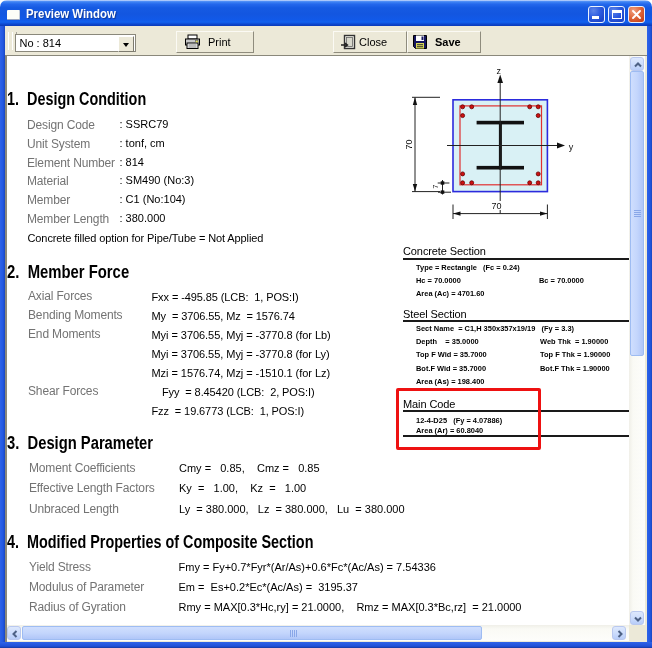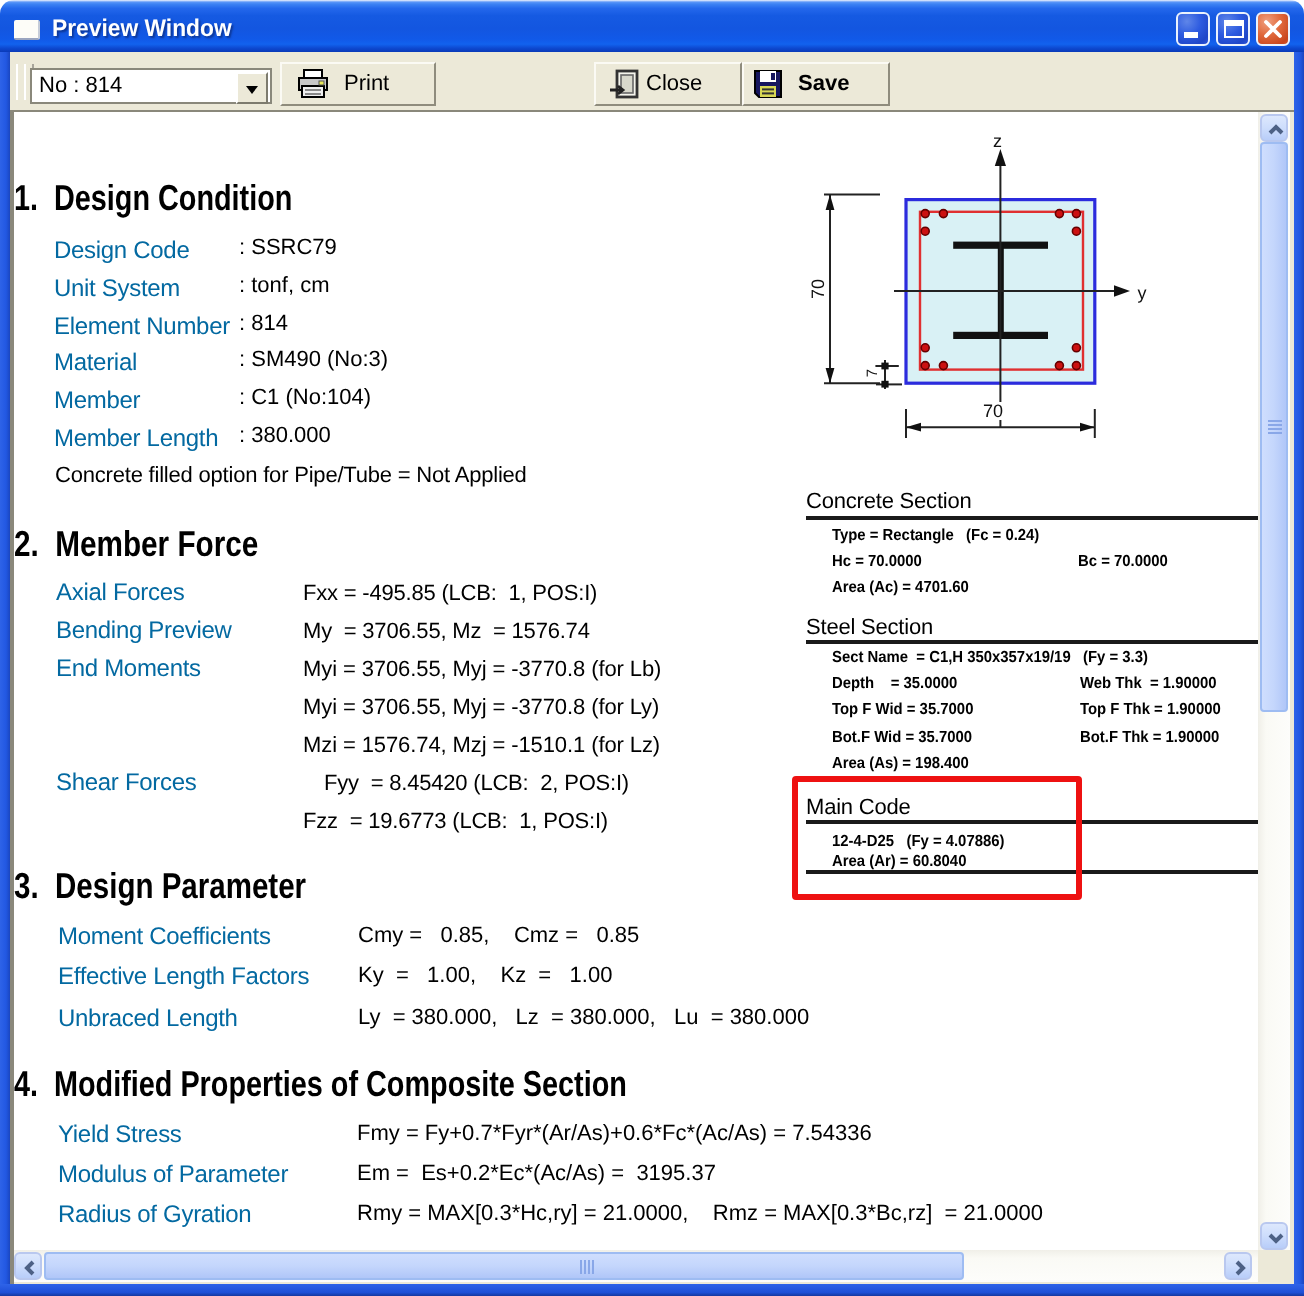--- a/index.html
+++ b/index.html
@@ -20,21 +20,21 @@
 #bright{right:0;top:26px;width:5px;bottom:0;background:linear-gradient(90deg,#2e63e8,#2258e2 60%,#1a46c0);}
 #bbottom{left:0;bottom:0;width:652px;height:6px;background:linear-gradient(180deg,#2e63e8,#1f50d8 70%,#16389f);}
 
 #toolbar{left:5px;top:26px;width:642px;height:29px;background:#ece9d8;}
 #grip{left:3px;top:6px;width:3px;height:18px;border-left:1px solid #fff;border-right:1px solid #a7a49a;background:#ece9d8;}
 #grip2{left:6.5px;top:6px;width:3px;height:18px;border-left:1px solid #fff;border-right:1px solid #a7a49a;background:#ece9d8;}
 #combo{left:9.5px;top:7.5px;width:121px;height:18px;background:#fff;border:1px solid #8a887b;box-sizing:border-box;}
 #combotext{left:4px;top:2px;font-size:11px;color:#000;position:absolute;}
 #comboarr{right:1px;top:1px;width:16px;height:16px;background:#ece9d8;border:1px solid #fff;border-right-color:#7d7b6e;border-bottom-color:#7d7b6e;box-sizing:border-box;position:absolute;}
 #comboarr:after{content:"";position:absolute;left:4px;top:6px;border:3px solid transparent;border-top:4px solid #000;}
-.tbtn{top:5px;height:22px;background:#ece9d8;border:1px solid;border-color:#fbfaf4 #8f8c7d #8f8c7d #fbfaf4;box-sizing:border-box;}
+.tbtn{top:5px;height:22px;background:#ece9d8;border:1px solid;border-color:#fbfaf4 #8f8c7d #8f8c7d #fbfaf4;box-sizing:border-box;margin-left:36px;}
 .tbtn .lbl{position:absolute;top:4px;font-size:11px;color:#000;}
 #bprint{left:135px;width:78px;}
 #bprintall{left:213px;width:79px;}
 #bclose{left:292px;width:74px;}
 #bsave{left:366px;width:74px;font-weight:bold;}
 
 #content{left:5px;top:55px;width:642px;height:587px;background:#ece9d8;border-top:1px solid #8a887b;border-left:2px solid #8a887b;box-sizing:border-box;}
 #paper{position:absolute;left:0px;top:0px;width:622px;height:569px;background:#fff;overflow:hidden;}
 
 #vsb{position:absolute;right:2px;top:0;width:16px;height:569px;background:linear-gradient(90deg,#f0efe8,#fafaf5 25%,#fdfdfb);}
@@ -44,21 +44,21 @@
 #vup{left:1px;top:1px;}
 #vdn{left:1px;top:555px;}
 #hlt{left:0px;top:1px;}
 #hrt{left:605px;top:1px;}
 #vthumb{position:absolute;left:1px;top:15px;width:14px;height:285px;border-radius:2px;border:1px solid #9ebcf2;box-sizing:border-box;background:linear-gradient(90deg,#cfdefe 0%,#c4d6fc 50%,#b0c6f8 100%);}
 #hthumb{position:absolute;left:15px;top:1px;width:460px;height:14px;border-radius:2px;border:1px solid #9ebcf2;box-sizing:border-box;background:linear-gradient(180deg,#cfdefe 0%,#c4d6fc 50%,#b0c6f8 100%);}
 .gripv{position:absolute;left:3px;width:7px;height:1px;background:#89a7e8;}
 .griph{position:absolute;top:3px;width:1px;height:7px;background:#89a7e8;}
 
 .h{font-weight:bold;font-size:18px;color:#000;transform-origin:0 0;white-space:pre;}
-.lb{font-size:12px;color:#0369a1;letter-spacing:-0.15px;white-space:pre;}
+.lb{font-size:12px;color:#737373;letter-spacing:-0.15px;white-space:pre;}
 .vl{font-size:11px;color:#000;letter-spacing:0px;white-space:pre;}
 .sh{font-size:11px;color:#000;letter-spacing:-0.1px;white-space:pre;}
 .sd{font-size:8px;font-weight:bold;color:#000;transform-origin:0 0;transform:scaleX(0.93);white-space:pre;}
 .hr{height:2px;background:#1a1a1a;}
 </style></head>
 <body>
 <div class="abs" id="titlebar">
   <div class="abs" id="titleicon"></div>
   <div class="abs" id="titletext">Preview Window</div>
   <div class="abs capbtn" id="btnmin">
@@ -168,21 +168,21 @@
 <div class="abs lb" style="left:27px;top:174.4px">Material</div>
 <div class="abs vl" style="left:119.5px;top:174.4px">: SM490 (No:3)</div>
 <div class="abs lb" style="left:27px;top:193.3px">Member</div>
 <div class="abs vl" style="left:119.5px;top:193.3px">: C1 (No:104)</div>
 <div class="abs lb" style="left:27px;top:212.1px">Member Length</div>
 <div class="abs vl" style="left:119.5px;top:212.1px">: 380.000</div>
 <div class="abs vl" style="left:27.5px;top:231.5px;letter-spacing:-0.1px">Concrete filled option for Pipe/Tube = Not Applied</div>
 
 <div class="abs lb" style="left:28px;top:289.3px">Axial Forces</div>
 <div class="abs vl" style="left:151.5px;top:290.8px;letter-spacing:-0.1px">Fxx = -495.85 (LCB:  1, POS:I)</div>
-<div class="abs lb" style="left:28px;top:308.3px">Bending Preview</div>
+<div class="abs lb" style="left:28px;top:308.3px">Bending Moments</div>
 <div class="abs vl" style="left:151.5px;top:309.8px;letter-spacing:-0.1px">My  = 3706.55, Mz  = 1576.74</div>
 <div class="abs lb" style="left:28px;top:327.3px">End Moments</div>
 <div class="abs vl" style="left:151.5px;top:328.8px;letter-spacing:-0.05px">Myi = 3706.55, Myj = -3770.8 (for Lb)</div>
 <div class="abs vl" style="left:151.5px;top:347.8px;letter-spacing:-0.05px">Myi = 3706.55, Myj = -3770.8 (for Ly)</div>
 <div class="abs vl" style="left:151.5px;top:366.8px;letter-spacing:-0.05px">Mzi = 1576.74, Mzj = -1510.1 (for Lz)</div>
 <div class="abs lb" style="left:28px;top:384.3px">Shear Forces</div>
 <div class="abs vl" style="left:162px;top:385.8px;letter-spacing:-0.1px">Fyy  = 8.45420 (LCB:  2, POS:I)</div>
 <div class="abs vl" style="left:151.5px;top:404.8px;letter-spacing:-0.1px">Fzz  = 19.6773 (LCB:  1, POS:I)</div>
 
 <div class="abs lb" style="left:29px;top:460.8px">Moment Coefficients</div>

